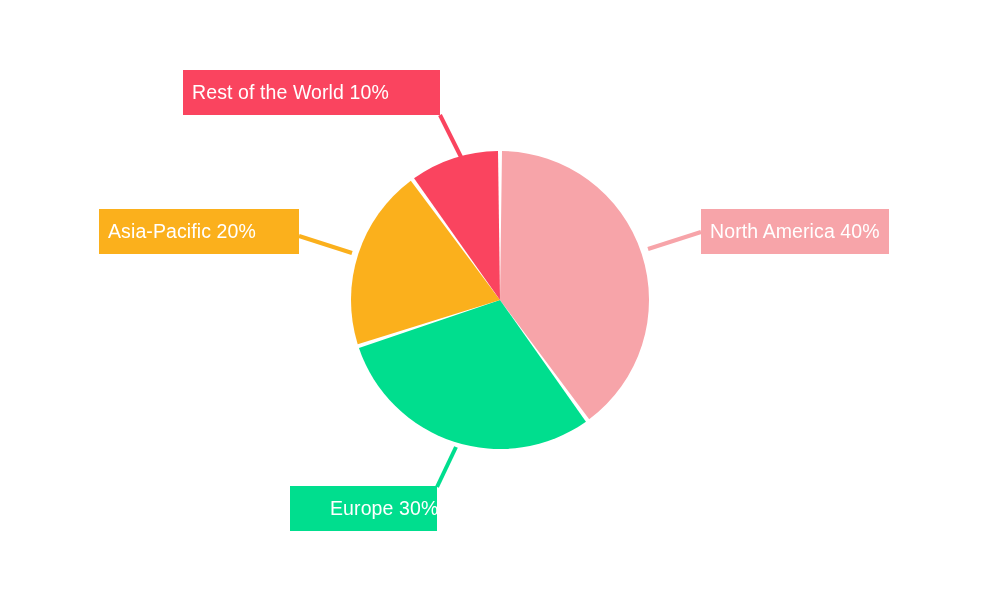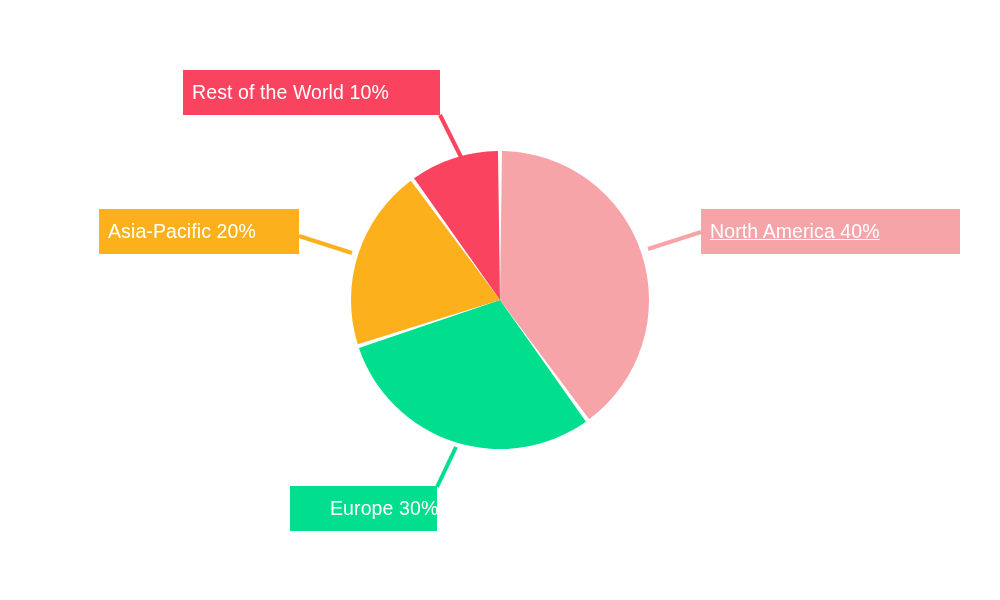--- a/index.html
+++ b/index.html
@@ -59,21 +59,21 @@
 
     <g id="pie-slices">
         <path d="M 500 300 L 502.00 151.01 A 149 149 0 0 1 589.19 419.36 Z" fill="#f7a4a9"></path>
         <path d="M 500 300 L 585.95 421.71 A 149 149 0 0 1 358.92 347.94 Z" fill="#00de8e"></path>
         <path d="M 500 300 L 357.69 344.14 A 149 149 0 0 1 410.81 180.64 Z" fill="#fbb01c"></path>
         <path d="M 500 300 L 414.05 178.29 A 149 149 0 0 1 498.00 151.01 Z" fill="#fa445f"></path>
       </g>
 
   </svg>
 
-  <div class="slice-label" id="label-na" style="left: 701px; top: 209px; width: 259px; background: rgb(247, 164, 169); color: rgb(255, 255, 255); text-decoration: underline;">
+  <div class="slice-label" id="label-na" style="left: 701px; top: 209px; width: 188px; background: rgb(247, 164, 169); color: rgb(255, 255, 255);">
     <span>North America 40%</span>
   </div>
 
   <div class="slice-label" id="label-eu" style="left: 290px; top: 486px; width: 147px; background: rgb(0, 222, 142); color: rgb(255, 255, 255); padding-left: 40px;">
     <span>Europe 30%</span>
   </div>
 
   <div class="slice-label" id="label-ap" style="left: 99px; top: 209px; width: 200px; background: rgb(251, 176, 28); color: rgb(255, 255, 255);">
     <span>Asia-Pacific 20%</span>
   </div>

